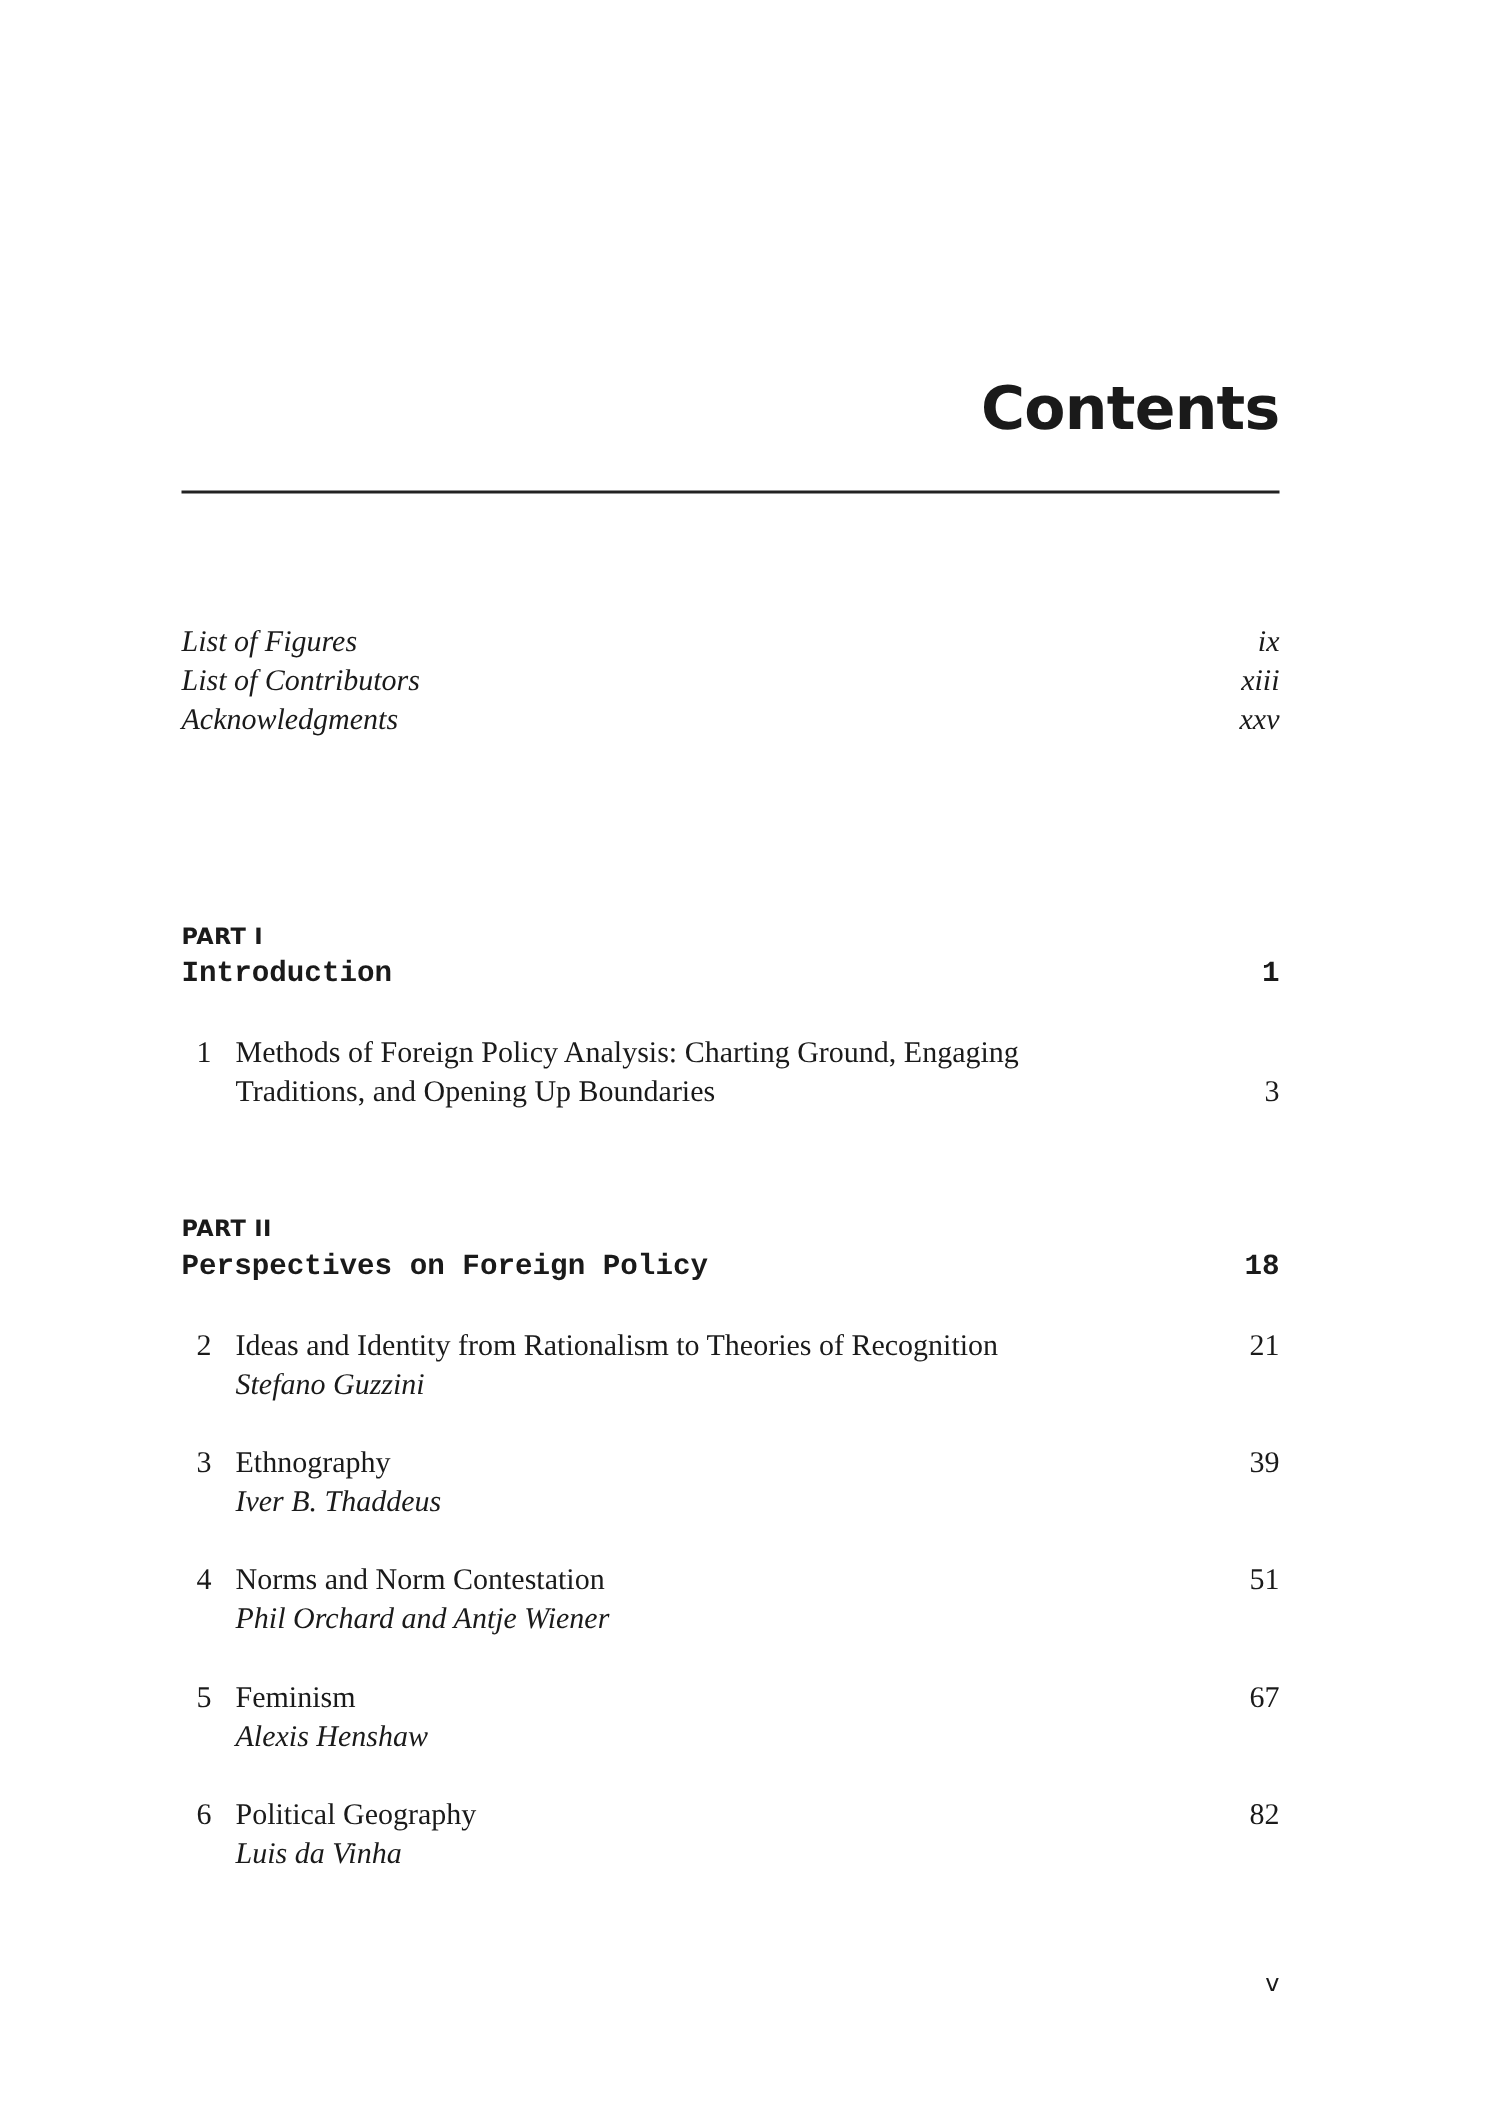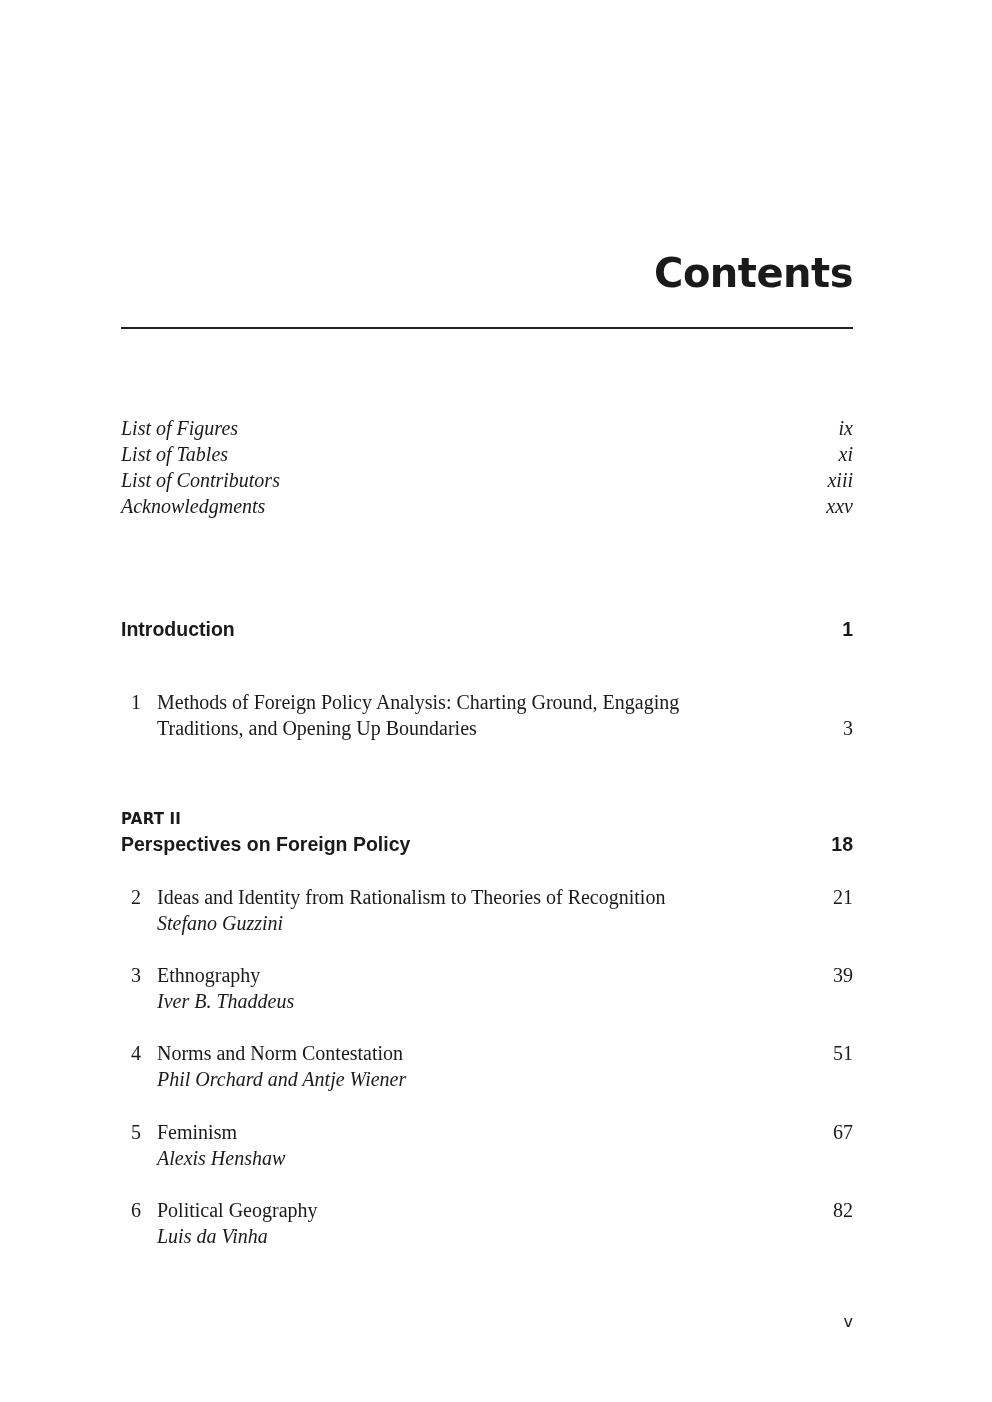--- a/index.html
+++ b/index.html
@@ -69,21 +69,21 @@
       font-family: "DejaVu Sans", "Liberation Sans", sans-serif;
       font-weight: bold;
       font-size: 15px;
       line-height: 20px;
       letter-spacing: 0.2px;
     }
     .part-title-row {
       display: flex;
       justify-content: space-between;
       align-items: baseline;
-      font-family: Liberation Sans, sans-serif;
+      font-family: Liberation Mono, monospace;
       font-weight: bold;
       font-size: 19.5px;
       line-height: 26px;
       margin-top: 2px;
     }
     .chapter {
       position: absolute;
       left: 0;
       right: 0;
       font-size: 20px;
@@ -129,34 +129,31 @@
 
   <h1 class="title">Contents</h1>
   <div class="title-rule"></div>
 
   <div class="front">
     <div class="row italic">
       <span class="label">List of Figures</span>
       <span class="pg">ix</span>
     </div>
     <div class="row italic">
-      <span class="label">List of Tables</span>
-      <span class="pg">xi</span>
-    </div>
-    <div class="row italic">
       <span class="label">List of Contributors</span>
       <span class="pg">xiii</span>
     </div>
     <div class="row italic">
       <span class="label">Acknowledgments</span>
       <span class="pg">xxv</span>
     </div>
   </div>
 
   <div class="part" style="top: 614px;">
+    <div class="part-label">PART I</div>
     <div class="part-title-row">
       <span>Introduction</span>
       <span>1</span>
     </div>
   </div>
 
   <div class="chapter" style="top: 689px;">
     <div class="ch-line">
       <span class="ch-num">1</span>
       <span class="ch-text">Methods of Foreign Policy Analysis: Charting Ground, Engaging</span>

